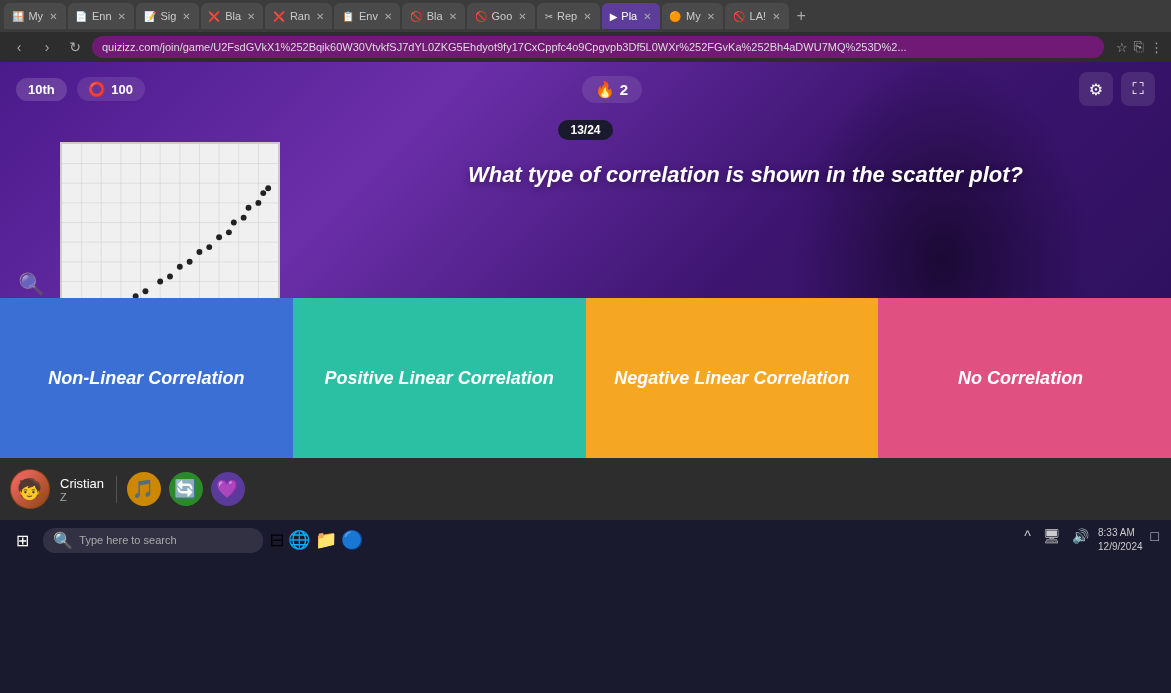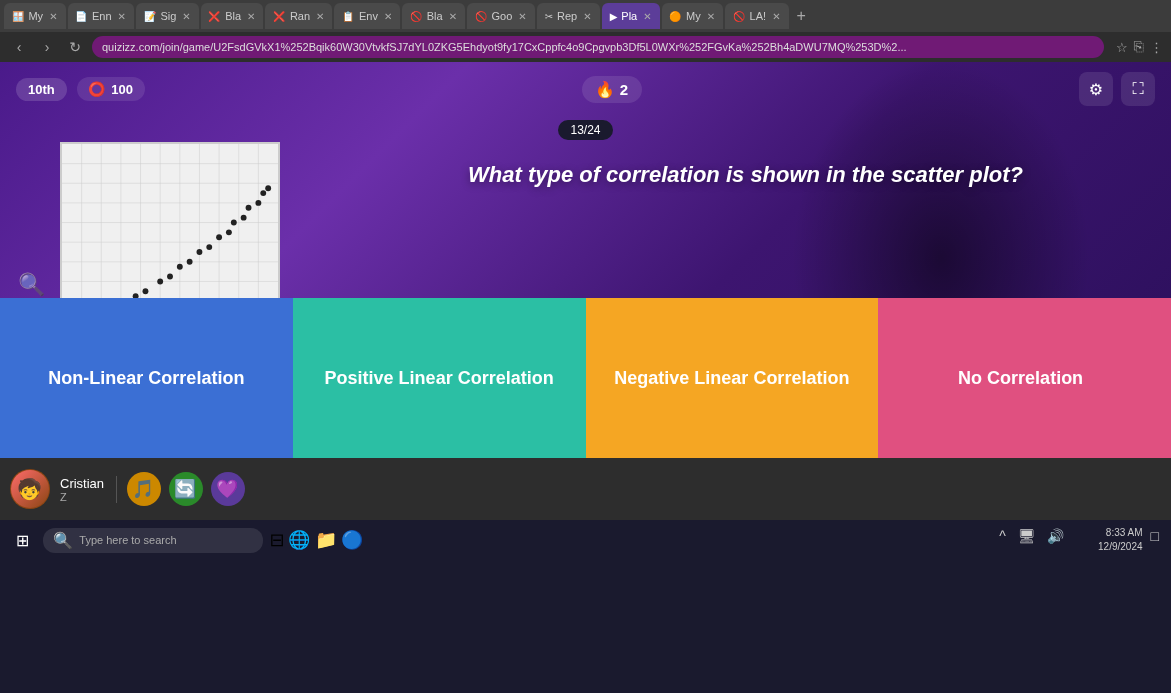--- a/index.html
+++ b/index.html
@@ -191,21 +191,21 @@
       margin-top: 4px;
       position: relative;
       z-index: 10;
     }
     .progress-badge {
       background: #1a1a2e;
       color: #fff;
       border-radius: 12px;
       padding: 3px 12px;
       font-size: 12px;
-      font-weight: 400;
+      font-weight: 700;
     }
 
     
     .scatter-container {
       position: absolute;
       left: 60px;
       top: 80px;
       width: 220px;
       height: 220px;
       background: #f0f0f0;
@@ -260,20 +260,21 @@
       display: flex;
       align-items: center;
       justify-content: center;
       text-align: center;
       font-size: 18px;
       font-weight: 700;
       color: #fff;
       cursor: pointer;
       padding: 16px;
       transition: filter 0.1s;
+      font-style: italic;
     }
     .answer-btn.blue { background: #3b6fd4; }
     .answer-btn.teal { background: #2bbfa4; }
     .answer-btn.orange { background: #f5a623; }
     .answer-btn.pink { background: #e05080; padding-left: 8px; }
 
     
     .bottom-bar {
       background: #2d2d2d;
       height: 62px;
@@ -363,23 +364,21 @@
       margin-left: auto;
     }
     .taskbar-icon {
       font-size: 14px;
       color: #ccc;
       padding: 2px 4px;
     }
     .taskbar-time {
       color: #ccc;
       font-size: 10px;
-      text-align: right;
       line-height: 1.4;
-      margin-left: 25px;
     }
     .taskbar-app-icons {
       display: flex;
       gap: 4px;
       align-items: center;
     }
     .taskbar-app {
       font-size: 18px;
     }
   </style>

